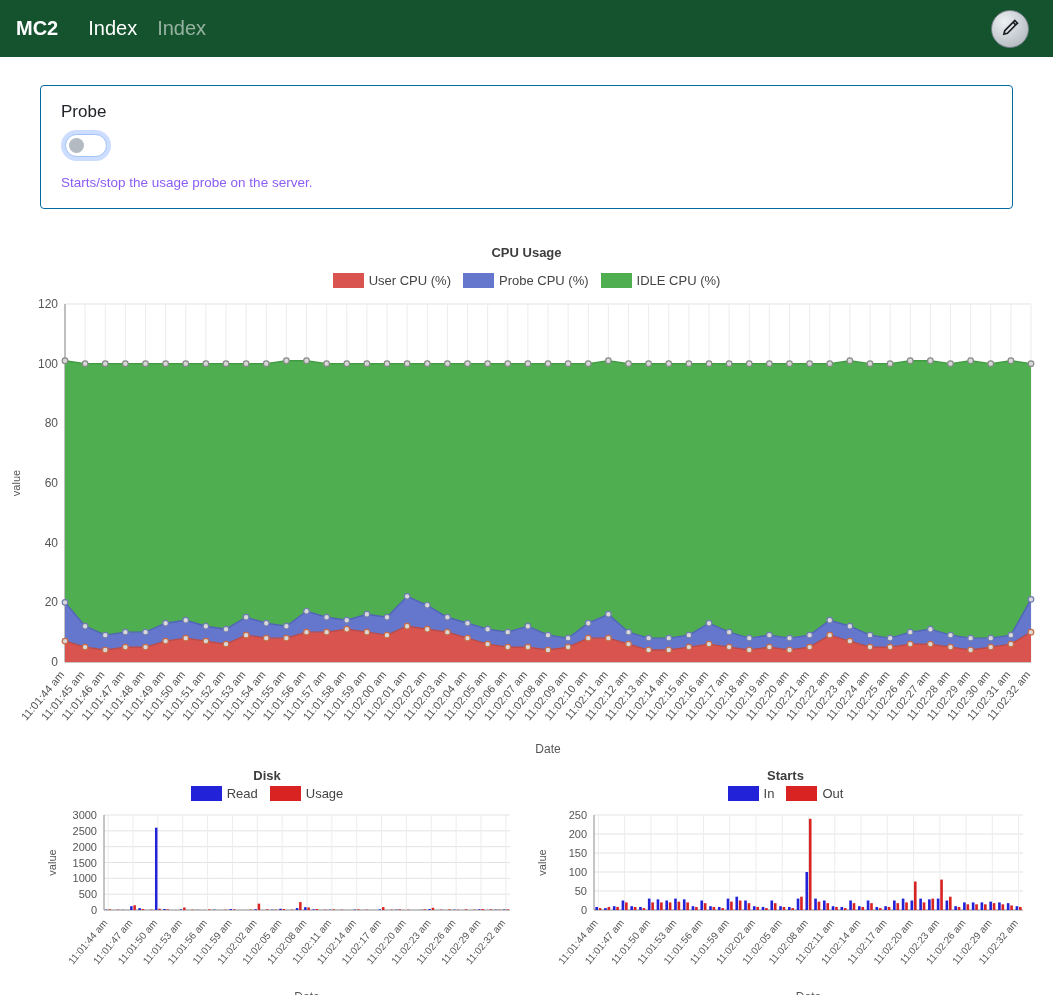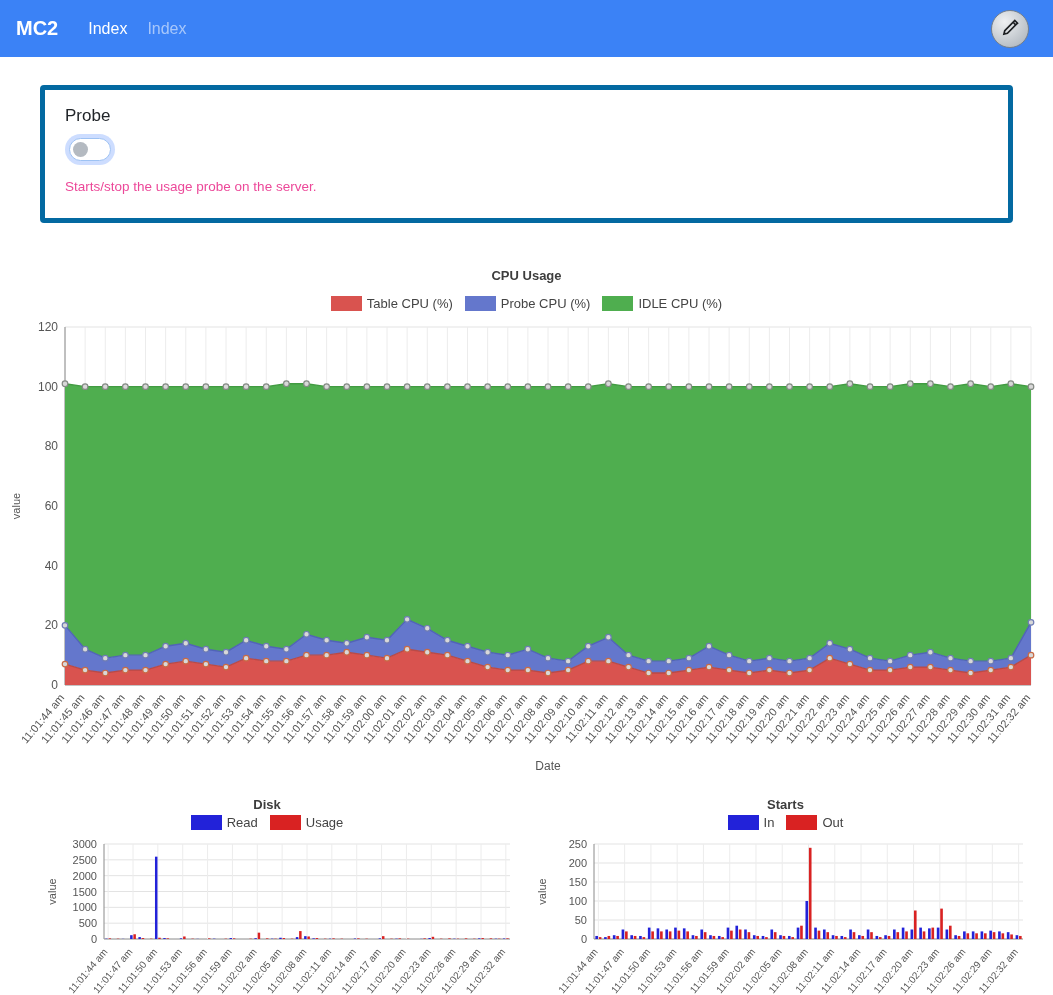--- a/index.html
+++ b/index.html
@@ -1,46 +1,46 @@
 <!DOCTYPE html>
 <html><head>
 <meta charset="utf-8">
 <style>
   *{box-sizing:border-box;margin:0;padding:0}
   html,body{background:#fff}
   body{width:1053px;font-family:"Liberation Sans",sans-serif;color:#333}
   
-  .navbar{height:57px;background:#3b82f6;display:flex;align-items:center;padding:0 16px;gap:20px}
+  .navbar{height:57px;background:#14532d;display:flex;align-items:center;padding:0 16px;gap:20px}
   .brand{color:#fff;font-size:20px;font-weight:700;text-decoration:none;margin-right:10px;cursor:pointer}
-  .nav-link{font-size:16px;color:rgba(255,255,255,.55);text-decoration:none;cursor:pointer}
+  .nav-link{font-size:20px;color:rgba(255,255,255,.55);text-decoration:none;cursor:pointer}
   .nav-link.active{color:#fff}
   .spacer{flex:1}
   .edit-btn{width:38px;height:38px;border-radius:50%;border:1px solid #76808a;background:radial-gradient(circle at 35% 30%,#eef0f2,#a6aeb6);display:flex;align-items:center;justify-content:center;cursor:pointer;margin-right:8px}
   
   .container{padding:0 40px}
-  .card{margin-top:28px;border:5px solid #0369a1;border-radius:4px;padding:16px 20px 24px}
+  .card{margin-top:28px;border:1px solid #0369a1;border-radius:4px;padding:16px 20px 18px}
   .card h2{font-size:17px;font-weight:500;color:#212529}
   .switch{width:42px;height:23px;border-radius:12px;background:#fff;border:1px solid #9ec2f3;box-shadow:0 0 0 4px rgba(130,170,255,.40);position:relative;margin:12px 4px 12px 4px;cursor:pointer;display:inline-block}
   .switch .knob{position:absolute;left:3px;top:3px;width:15px;height:15px;border-radius:50%;background:#b4bac1}
-  .help{font-size:13.5px;color:#ec4899;margin-top:2px}
+  .help{font-size:13.5px;color:#8b5cf6;margin-top:2px}
   
   .charts{padding:0 8px}
   .chart-title{text-align:center;font-weight:700;font-size:13px;color:#3d3d3d}
-  .chart-cpu .chart-title{margin-top:45px}
+  .chart-cpu .chart-title{margin-top:36px}
   .legend{display:flex;justify-content:center;align-items:center;gap:12px;margin-top:12px;height:16px}
   .legend-item{display:inline-flex;align-items:center;gap:5px;font-size:13px;color:#444;cursor:pointer}
   .swatch{width:31px;height:15px;display:inline-block}
   .plot{margin-top:8px}
   .plot svg{display:block}
-  .xlabel{font-size:12px;color:#555;margin-top:2px;text-align:center}
+  .xlabel{font-size:12px;color:#555;margin-top:8px;text-align:center}
   .xlabel-cpu{padding-left:43px}
   .xlabel-disk{padding-left:80px}
   .xlabel-network{padding-left:46px}
   .charts-row{display:flex;margin-top:12px}
-  .half .chart-title{margin-top:12px}
+  .half .chart-title{margin-top:0}
   .half .legend{margin-top:2px}
 </style>
 </head>
 <body>
 
 <nav class="navbar">
   <a class="brand">MC2</a>
   <a class="nav-link active">Index</a>
   <a class="nav-link">Index</a>
   <div class="spacer"></div>
@@ -63,21 +63,21 @@
   </section>
 </div>
 
 <div class="charts">
 
   <section class="chart chart-cpu">
     <h3 class="chart-title">CPU Usage</h3>
     <div class="legend">
         <span class="legend-item">
           <span class="swatch" style="background: rgb(217, 83, 79);"></span>
-          <span>Table CPU (%)</span>
+          <span>User CPU (%)</span>
         </span>
         <span class="legend-item">
           <span class="swatch" style="background: rgb(100, 119, 204);"></span>
           <span>Probe CPU (%)</span>
         </span>
         <span class="legend-item">
           <span class="swatch" style="background: rgb(79, 174, 79);"></span>
           <span>IDLE CPU (%)</span>
         </span>
       </div>

